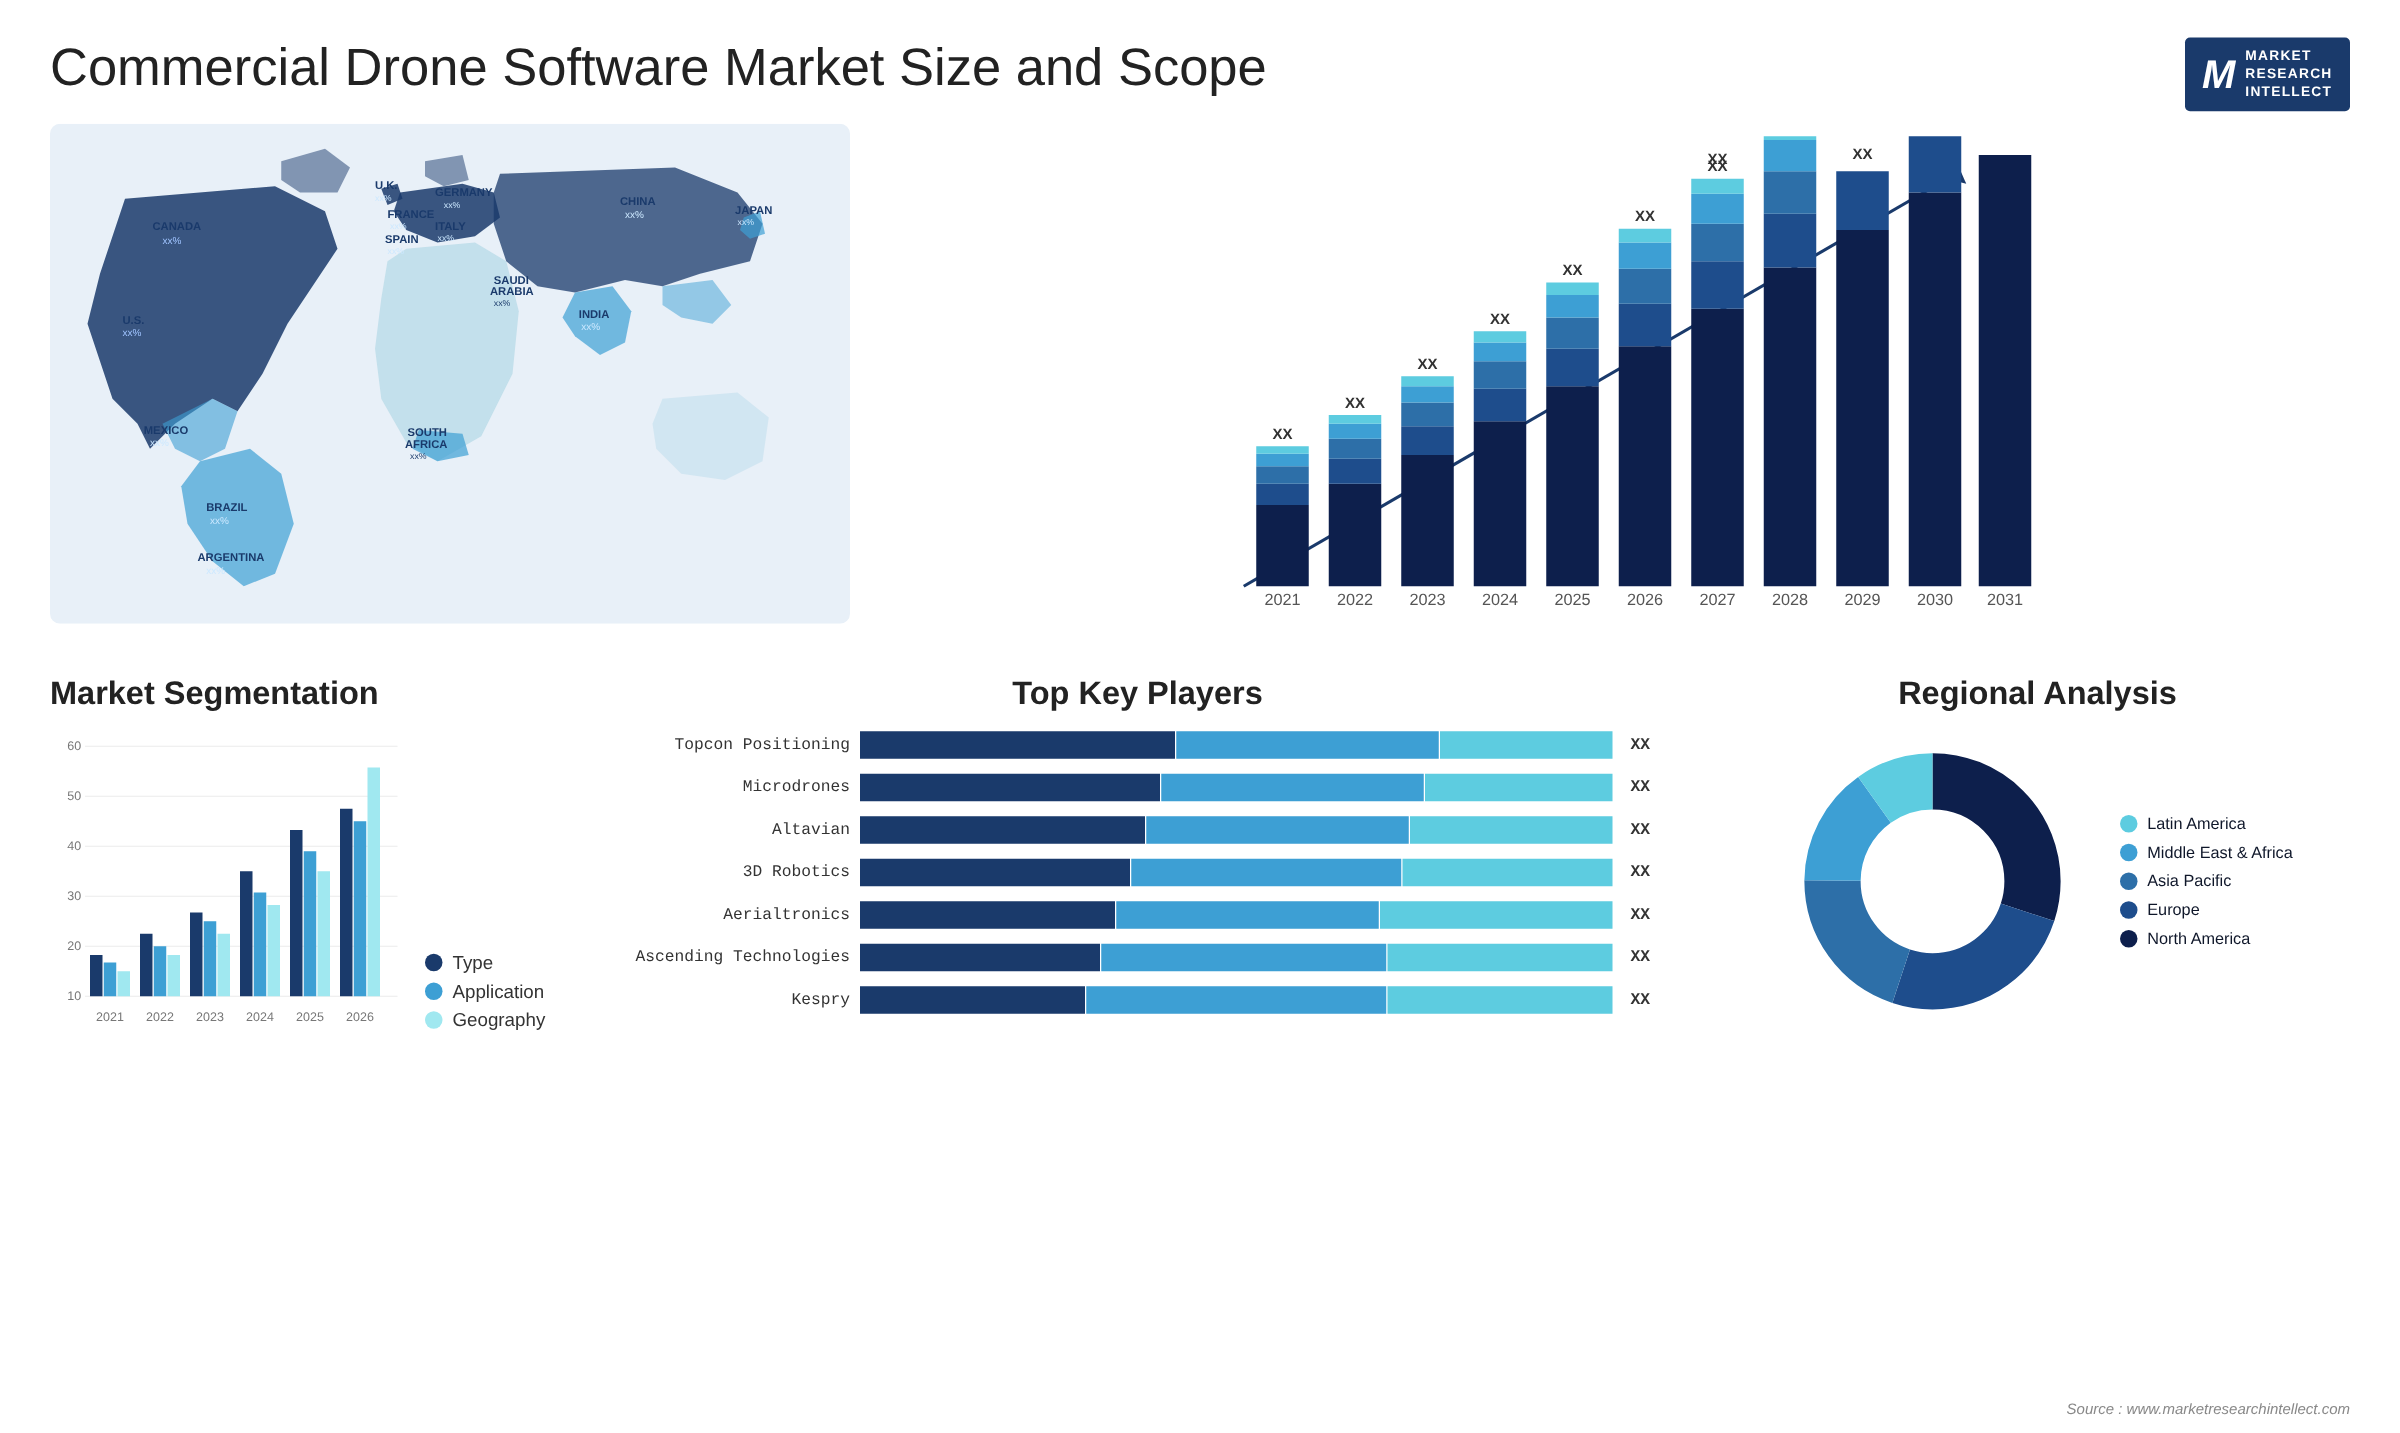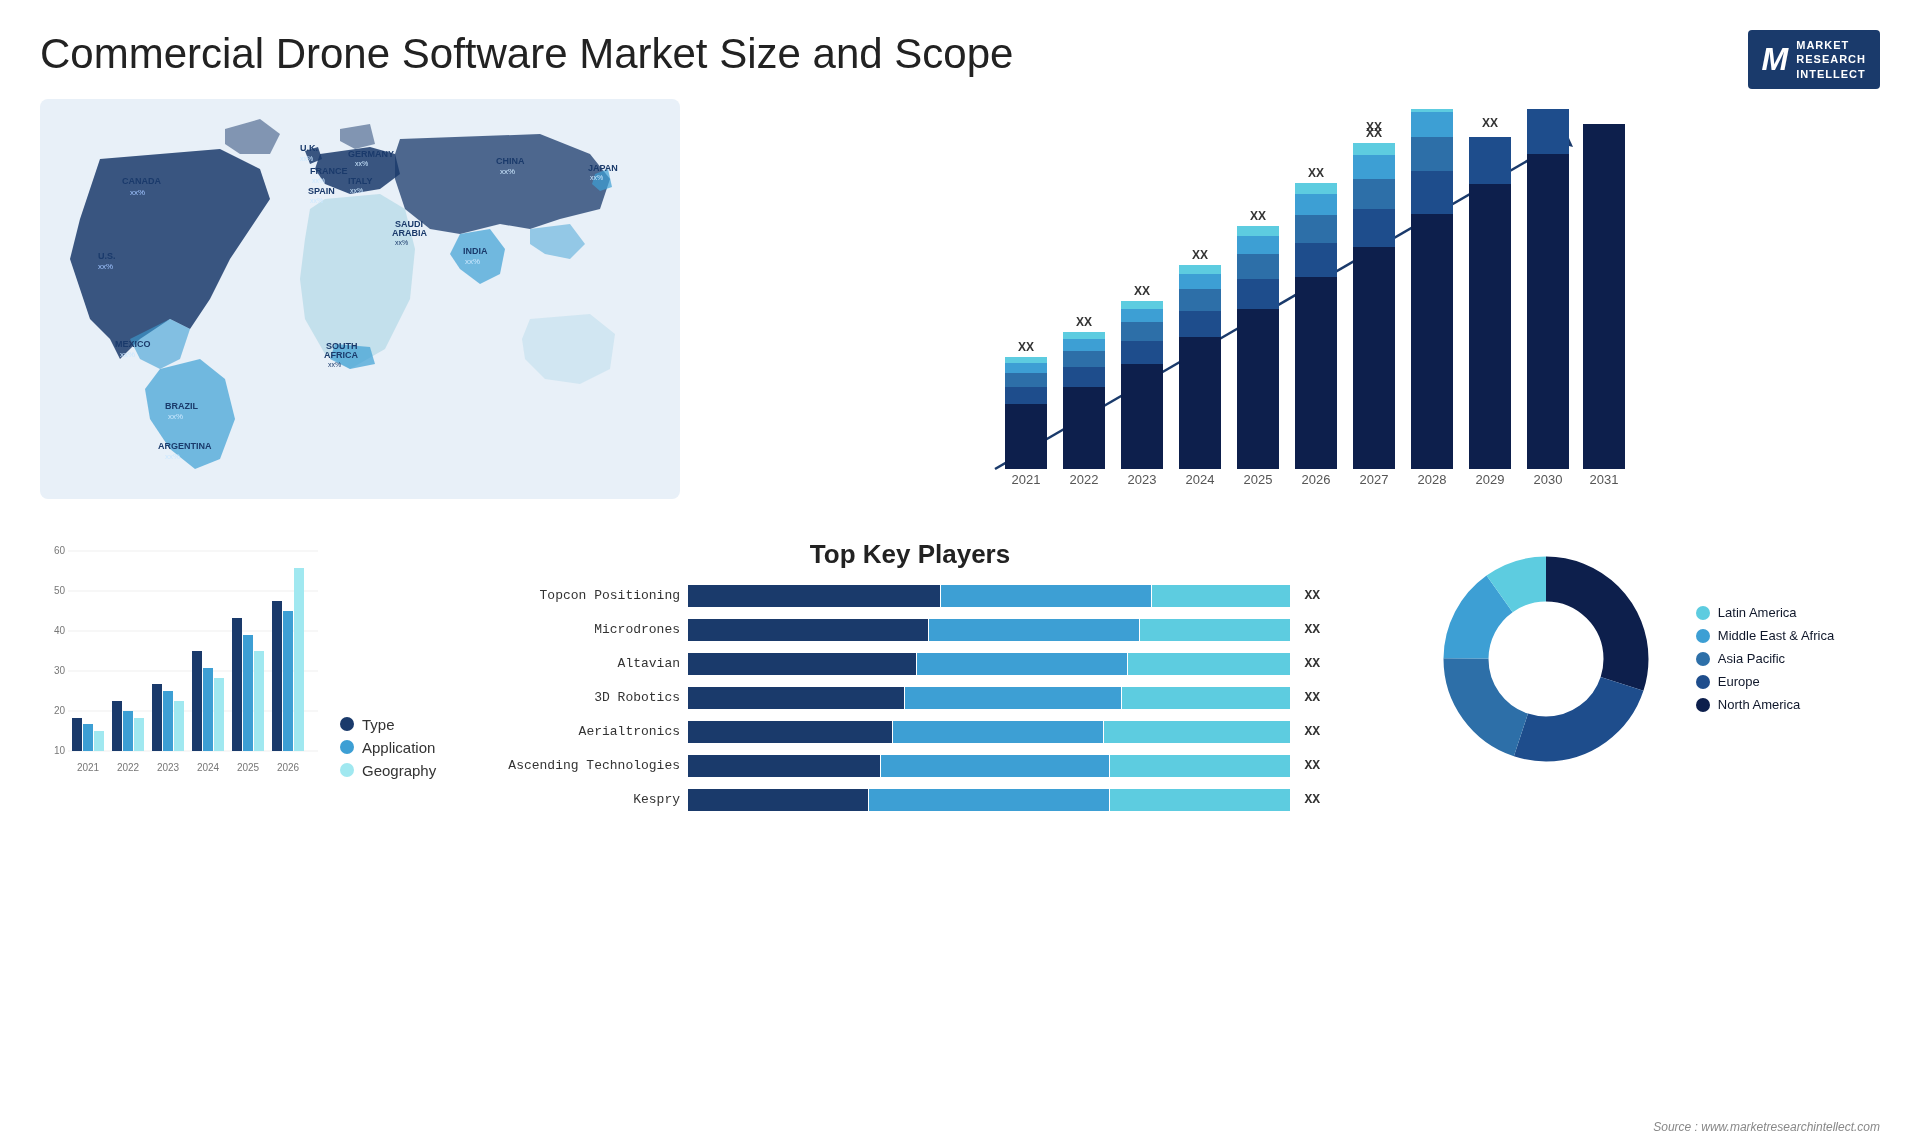--- a/index.html
+++ b/index.html
@@ -404,20 +404,21 @@
       <text x="525" y="18" text-anchor="middle" font-size="12" font-weight="700" fill="#333">XX</text>
       <text x="583" y="385" text-anchor="middle" font-size="12" font-weight="700" fill="#333" dy="-393">XX</text>
       <text x="639" y="385" text-anchor="middle" font-size="12" font-weight="700" fill="#333" dy="-393">XX</text>
 
     </svg>
   </div>
 
   <div class="bottom-area">
 
     <div class="segmentation-section">
+      <h2 class="section-title">Market Segmentation</h2>
       <div class="seg-bottom-area">
         <svg width="280" height="240" viewBox="0 0 280 240">
 
           <text x="25" y="15" font-size="10" fill="#777" text-anchor="end">60</text>
           <text x="25" y="55" font-size="10" fill="#777" text-anchor="end">50</text>
           <text x="25" y="95" font-size="10" fill="#777" text-anchor="end">40</text>
           <text x="25" y="135" font-size="10" fill="#777" text-anchor="end">30</text>
           <text x="25" y="175" font-size="10" fill="#777" text-anchor="end">20</text>
           <text x="25" y="215" font-size="10" fill="#777" text-anchor="end">10</text>
 
@@ -548,20 +549,21 @@
             <div class="player-bar-segment" style="width:40%;background:#3d9fd4;"></div>
             <div class="player-bar-segment" style="width:30%;background:#5dcce0;"></div>
           </div>
           <span class="player-value">XX</span>
         </div>
 
       </div>
     </div>
 
     <div class="regional-section">
+      <h2 class="section-title">Regional Analysis</h2>
       <div class="donut-container">
         <svg width="240" height="240" viewBox="0 0 240 240">
 
           <circle cx="120" cy="120" r="80" fill="none" stroke="#0d1f4c" stroke-width="45" stroke-dasharray="150.8 351.85" stroke-dashoffset="0" transform="rotate(-90 120 120)"></circle>
 
           <circle cx="120" cy="120" r="80" fill="none" stroke="#1e4d8c" stroke-width="45" stroke-dasharray="125.66 377" stroke-dashoffset="-150.8" transform="rotate(-90 120 120)"></circle>
 
           <circle cx="120" cy="120" r="80" fill="none" stroke="#2d6fa8" stroke-width="45" stroke-dasharray="100.53 402.12" stroke-dashoffset="-276.46" transform="rotate(-90 120 120)"></circle>
 
           <circle cx="120" cy="120" r="80" fill="none" stroke="#3d9fd4" stroke-width="45" stroke-dasharray="75.4 427.25" stroke-dashoffset="-376.99" transform="rotate(-90 120 120)"></circle>

